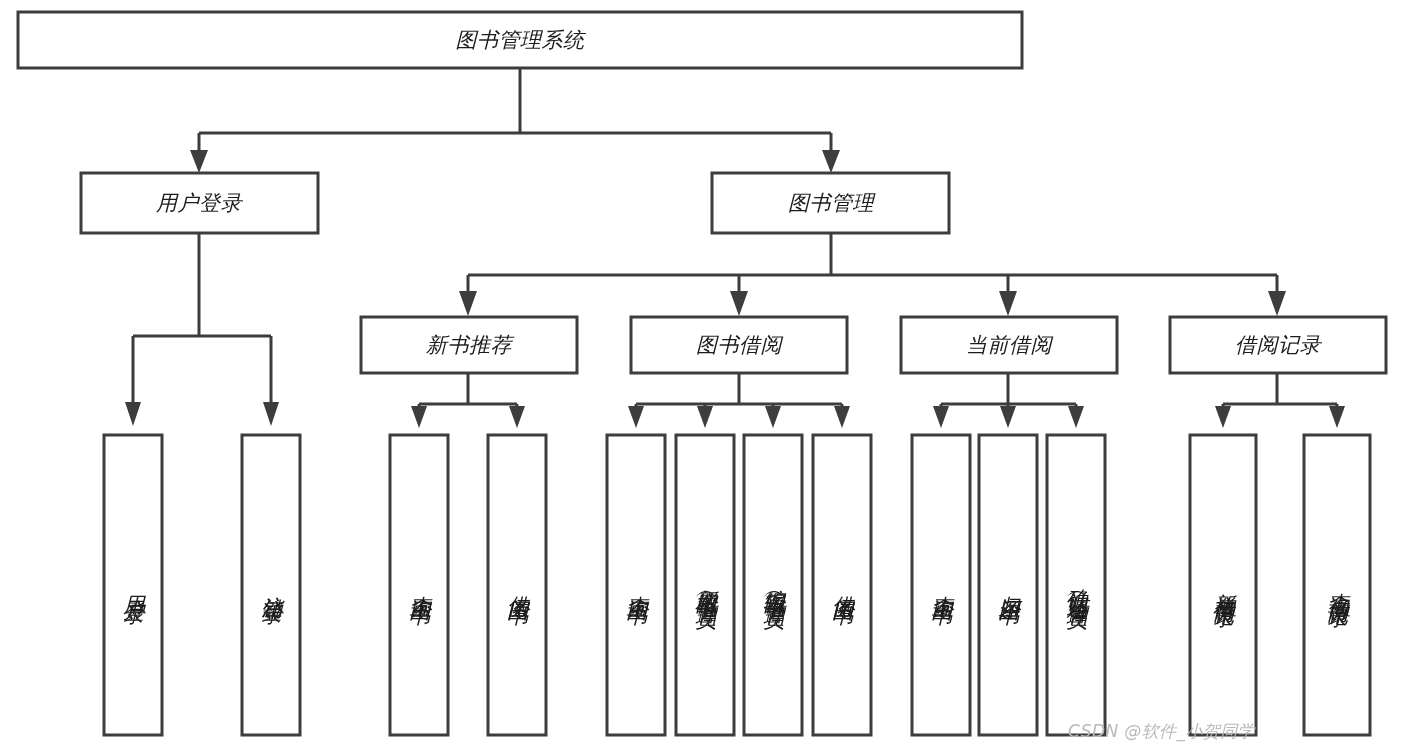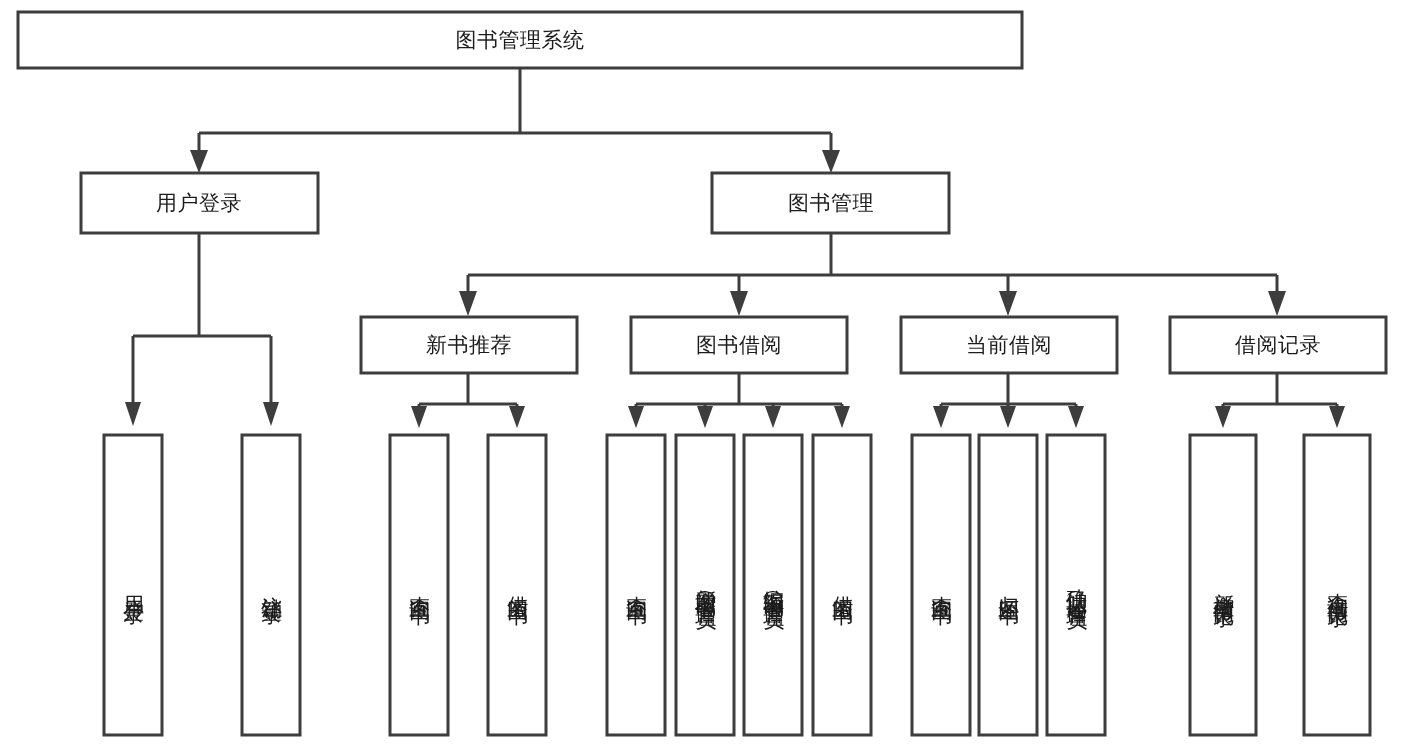--- a/index.html
+++ b/index.html
@@ -12,20 +12,21 @@
     width: 1405px;
     height: 747px;
     overflow: hidden;
     font-family: "DejaVu Sans", "Liberation Sans", sans-serif;
   }
   #diagram-root {
     position: relative;
     width: 1263px;
     height: 747px;
     background: #ffffff;
+    font-style: italic;
   }
   svg#tree-svg {
     position: absolute;
     top: 0;
     left: 0;
     width: 1405px;
     height: 747px;
     display: block;
   }
   .node-box {
@@ -250,14 +251,15 @@
     <span class="leaf-label">确认归还（管理员）</span>
   </div>
 
   <div class="leaf-label-wrap" style="left:1190px; top:435px; width:66px; height:300px;">
     <span class="leaf-label">新增借阅记录</span>
   </div>
   <div class="leaf-label-wrap" style="left:1304px; top:435px; width:66px; height:300px;">
     <span class="leaf-label">查询借阅记录</span>
   </div>
 
+  <div class="watermark">CSDN @软件_小贺同学</div>
 
 </div>
 
 </body></html>

